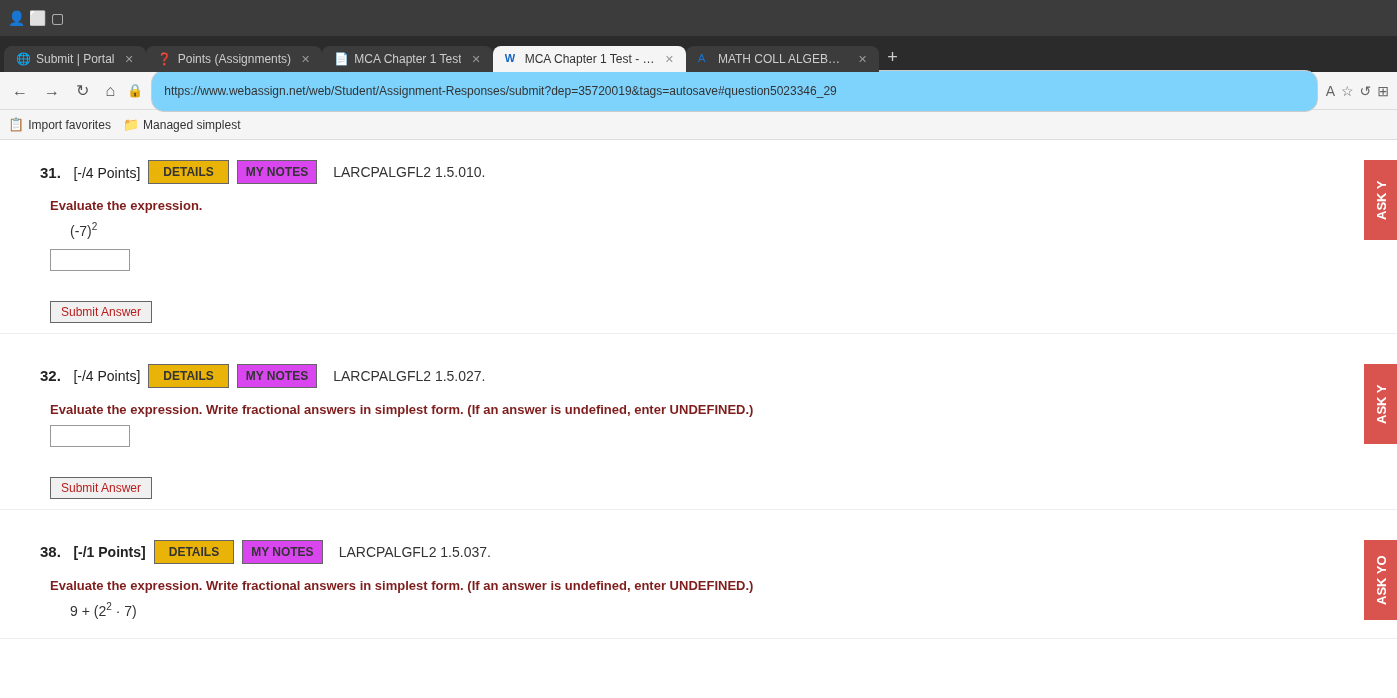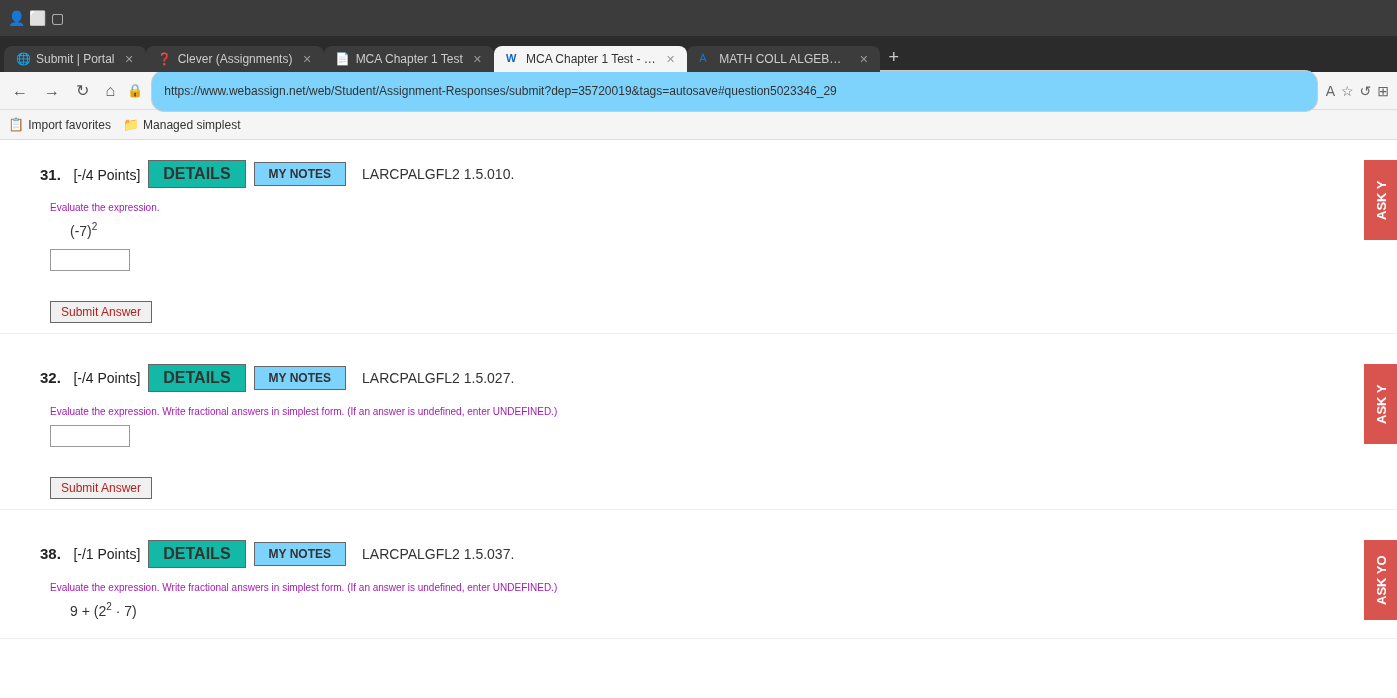--- a/index.html
+++ b/index.html
@@ -129,49 +129,50 @@
       margin-bottom: 14px;
     }
     .question-number {
       font-size: 15px;
       font-weight: bold;
       color: #222;
       min-width: 100px;
     }
     .btn-details {
       border: 1px solid #666;
-      background: #14b8a6;
+      background: #eab308;
       padding: 4px 14px;
-      font-size: 16px;
+      font-size: 12px;
       cursor: pointer;
       font-weight: bold;
       color: #333;
     }
     .btn-notes {
       border: 1px solid #666;
-      background: #7dd3fc;
-      padding: 4px 14px;
+      background: #d946ef;
+      padding: 4px 8px;
       font-size: 12px;
       cursor: pointer;
       font-weight: bold;
       color: #333;
     }
     .question-code {
       font-size: 14px;
       color: #333;
       margin-left: 8px;
     }
 
     .question-body {
       padding-left: 10px;
     }
     .question-instruction {
-      font-size: 10px;
-      color: #a21caf;
+      font-size: 13px;
+      color: #7f1d1d;
       margin-bottom: 8px;
+      font-weight: bold;
     }
     .question-expression {
       font-size: 14px;
       color: #333;
       margin-bottom: 10px;
       padding-left: 20px;
     }
     .expression-orange {
       color: #c8860a;
     }
@@ -228,21 +229,21 @@
   </div>
 
   <div class="tabs-bar">
     <div class="tab inactive">
       <span class="tab-favicon">🌐</span>
       <span class="tab-label">Submit | Portal</span>
       <span class="tab-close">✕</span>
     </div>
     <div class="tab inactive">
       <span class="tab-favicon">❓</span>
-      <span class="tab-label">Clever (Assignments)</span>
+      <span class="tab-label">Points (Assignments)</span>
       <span class="tab-close">✕</span>
     </div>
     <div class="tab inactive">
       <span class="tab-favicon">📄</span>
       <span class="tab-label">MCA Chapter 1 Test</span>
       <span class="tab-close">✕</span>
     </div>
     <div class="tab active">
       <span class="tab-favicon" style="color:#1565c0;font-weight:bold;font-size:11px;">W</span>
       <span class="tab-label">MCA Chapter 1 Test - MA</span>
@@ -324,21 +325,21 @@
       <button class="btn-submit">Submit Answer</button>
     </div>
     <button class="ask-teacher-btn">ASK Y</button>
   </div>
 
   <div class="question-container" style="position:relative; margin-top:10px;">
     <div class="question-header">
       <span class="question-number">
         <span>38.</span>
         &nbsp;
-        <span style="font-weight:normal;font-size:14px;text-align:right;">[-/1 Points]</span>
+        <span style="font-weight:bold;font-size:14px;text-align:right;">[-/1 Points]</span>
       </span>
       <button class="btn-details">DETAILS</button>
       <button class="btn-notes">MY NOTES</button>
       <span class="question-code">LARCPALGFL2 1.5.037.</span>
     </div>
     <div class="question-body">
       <p class="question-instruction">Evaluate the expression.  Write fractional answers in simplest form. (If an answer is undefined, enter UNDEFINED.)</p>
       <p class="question-expression">
         9 + (2<sup>2</sup> · 7)
       </p>

